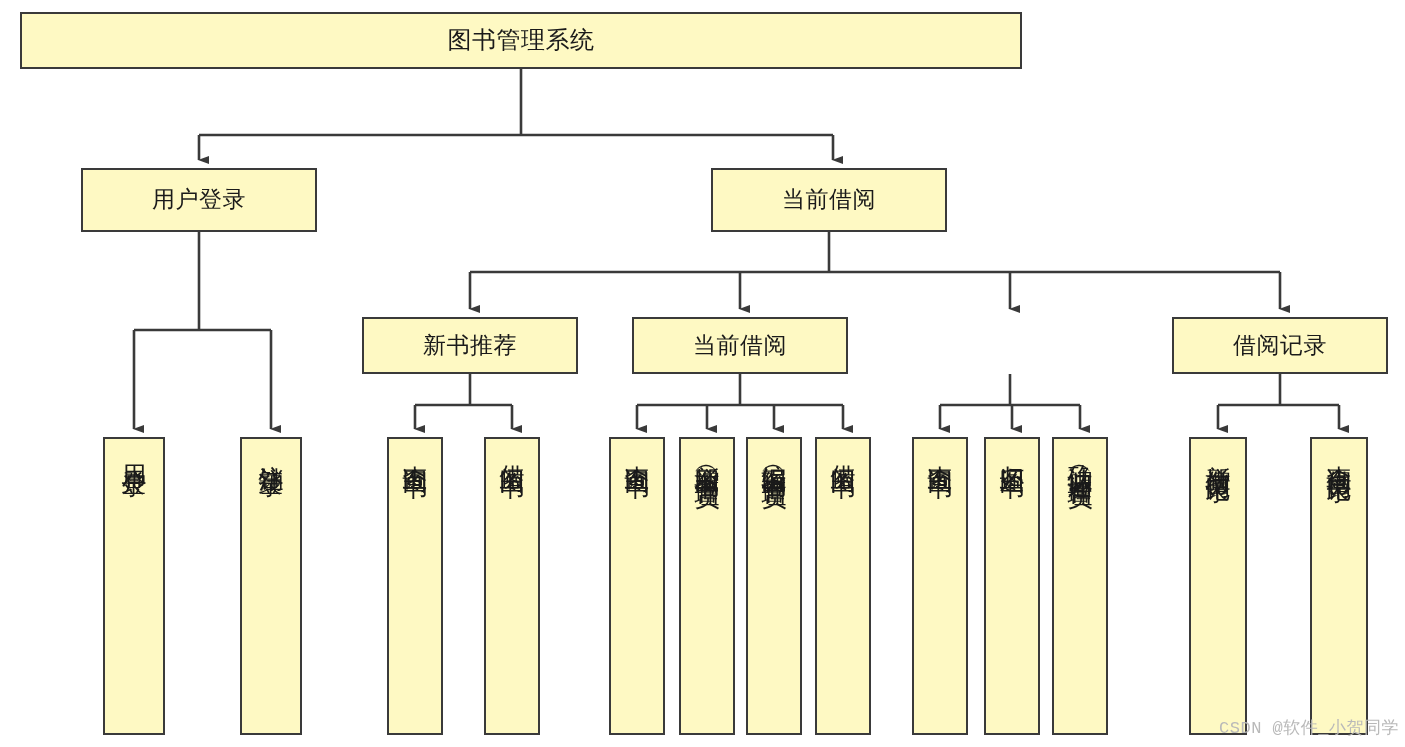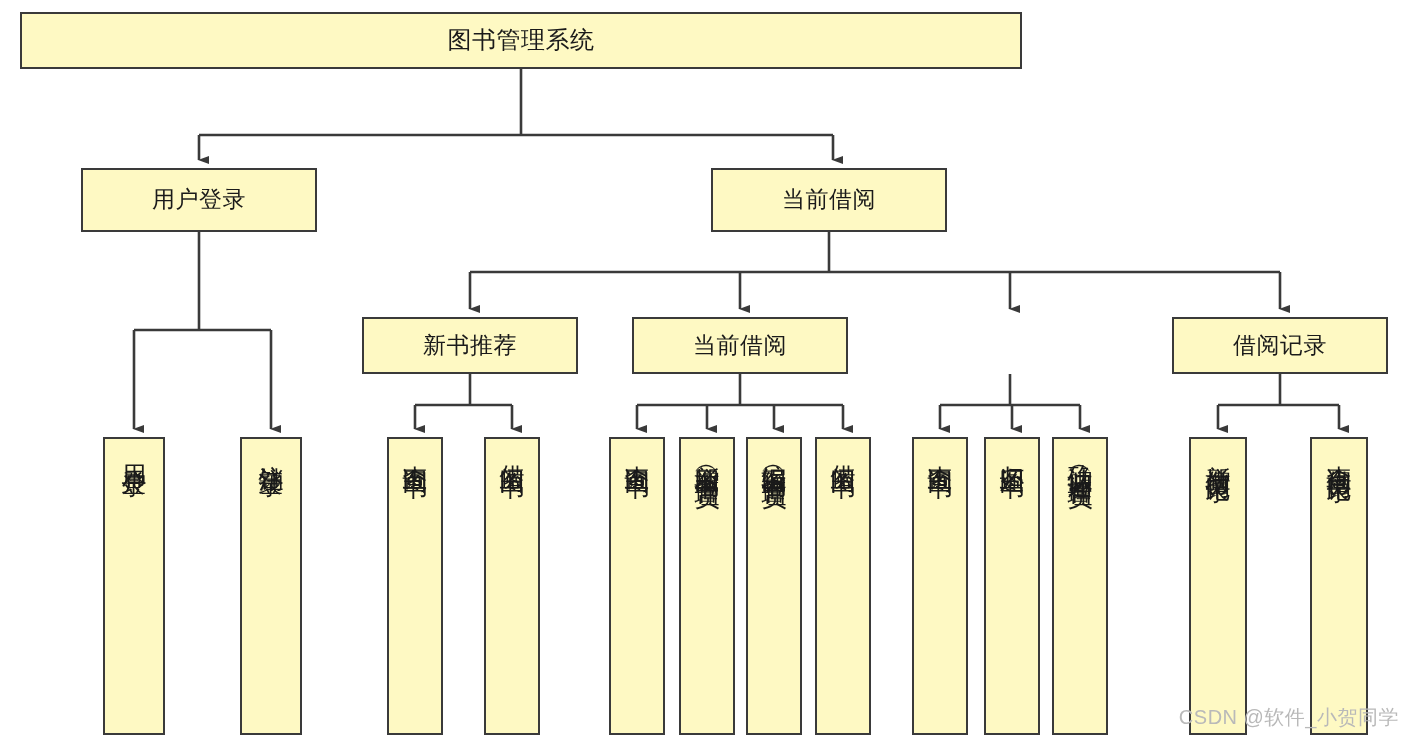--- a/index.html
+++ b/index.html
@@ -54,26 +54,26 @@
     writing-mode: vertical-rl;
     text-orientation: upright;
     font-size: 25px;
     letter-spacing: 3px;
     line-height: 1;
   }
   .node.root .label { font-size: 24px; }
   .watermark {
     position: absolute;
     right: 6px;
-    bottom: 16px;
-    font-size: 20px;
+    bottom: 8px;
+    font-size: 17px;
     color: #b9b9b9;
     letter-spacing: 0.5px;
     white-space: nowrap;
-    font-family: Liberation Sans, sans-serif;
+    font-family: Liberation Mono, monospace;
   }
 </style>
 </head>
 <body>
 
 <div id="canvas">
 
   <svg id="edges" viewBox="0 0 1405 747" xmlns="http://www.w3.org/2000/svg">
     <defs>
       <marker id="arrow" markerWidth="10" markerHeight="11" refX="4" refY="10" orient="auto" markerUnits="userSpaceOnUse">

